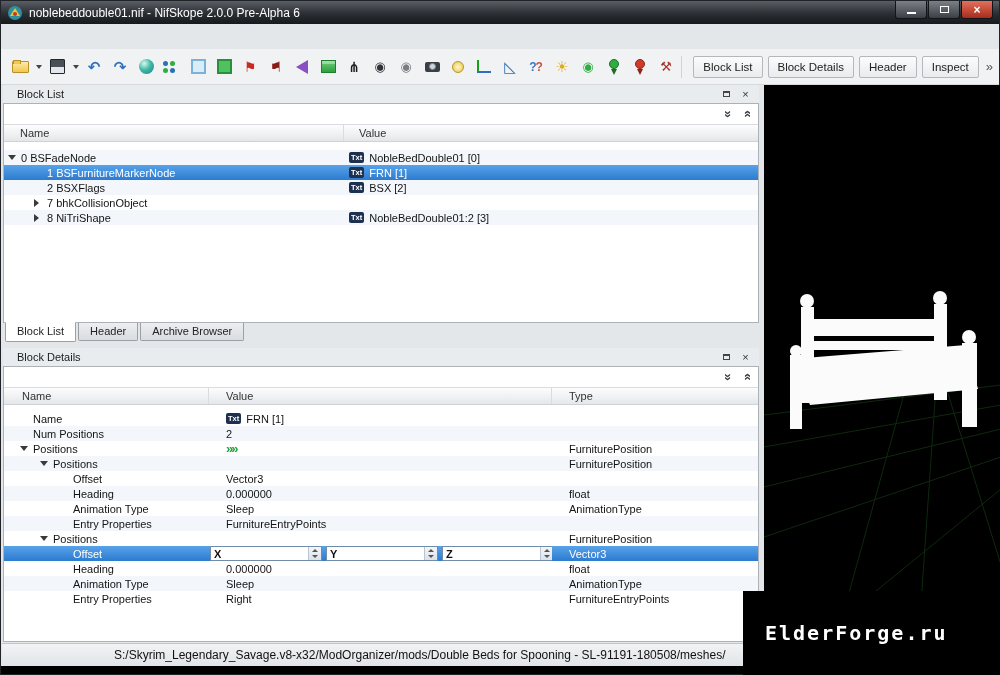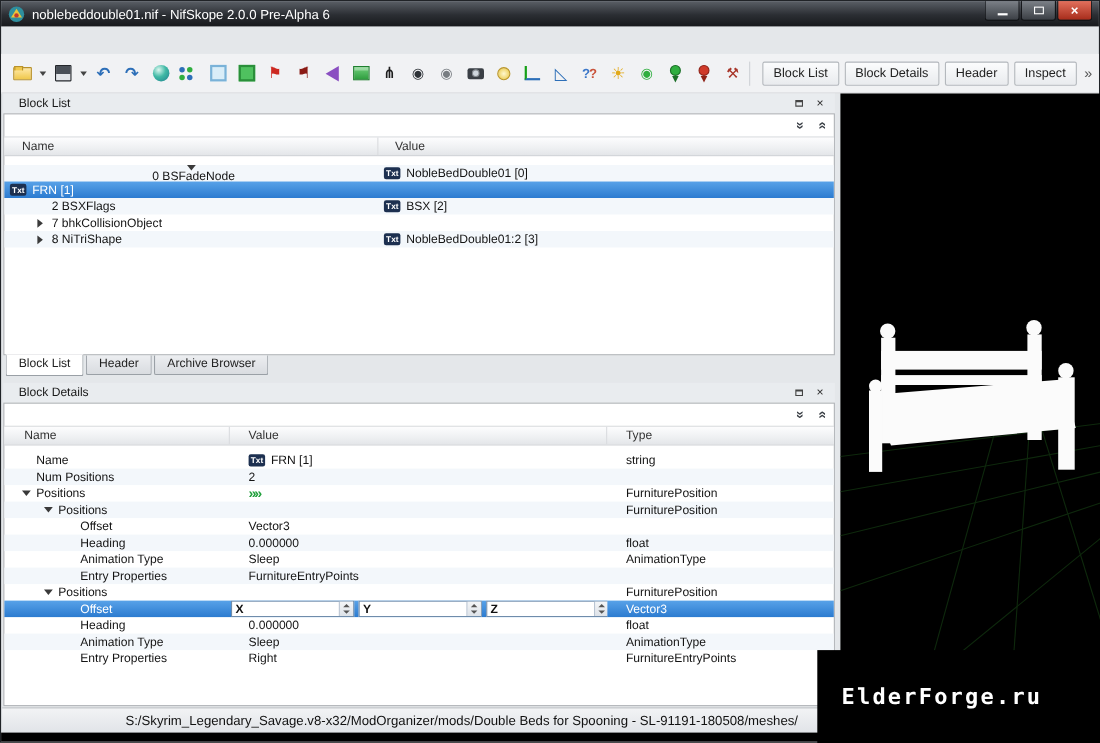--- a/index.html
+++ b/index.html
@@ -237,32 +237,36 @@
       <div class="collapse-strip">
         <span class="chev down">»</span>
         <span class="chev up">»</span>
       </div>
       <div class="colhead">
         <span class="hc" style="width:340px;padding-left:16px;">Name</span>
         <span class="hc" style="flex:1;padding-left:15px;border-right:none;">Value</span>
       </div>
       <div class="rows">
           <div class="tree-row alt">
-            <span class="cell bl-name" style="padding-left: 4px; flex-direction: column;">
+            <span class="cell bl-name" style="padding-left: 4px;">
               <span class="arrow-slot">
                 <i class="tri tri-down"></i>
               </span>
               <span>0 BSFadeNode</span>
             </span>
             <span class="cell bl-value">
               <span class="txt-badge">Txt</span>
               <span>NobleBedDouble01 [0]</span>
             </span>
           </div>
           <div class="tree-row selected">
+            <span class="cell bl-name" style="padding-left: 30px;">
+              <span class="arrow-slot"></span>
+              <span>1 BSFurnitureMarkerNode</span>
+            </span>
             <span class="cell bl-value">
               <span class="txt-badge">Txt</span>
               <span>FRN [1]</span>
             </span>
           </div>
           <div class="tree-row alt">
             <span class="cell bl-name" style="padding-left: 30px;">
               <span class="arrow-slot"></span>
               <span>2 BSXFlags</span>
             </span>
@@ -324,21 +328,20 @@
       <div class="rows">
           <div class="tree-row">
             <span class="cell bd-name" style="padding-left: 16px;">
               <span class="arrow-slot"></span>
               <span>Name</span>
             </span>
             <span class="cell bd-value">
               <span class="txt-badge">Txt</span>
               <span>FRN [1]</span>
             </span>
-            <span class="cell bd-type">string</span>
           </div>
           <div class="tree-row alt">
             <span class="cell bd-name" style="padding-left: 16px;">
               <span class="arrow-slot"></span>
               <span>Num Positions</span>
             </span>
             <span class="cell bd-value">
               <span>2</span>
             </span>
           </div>

